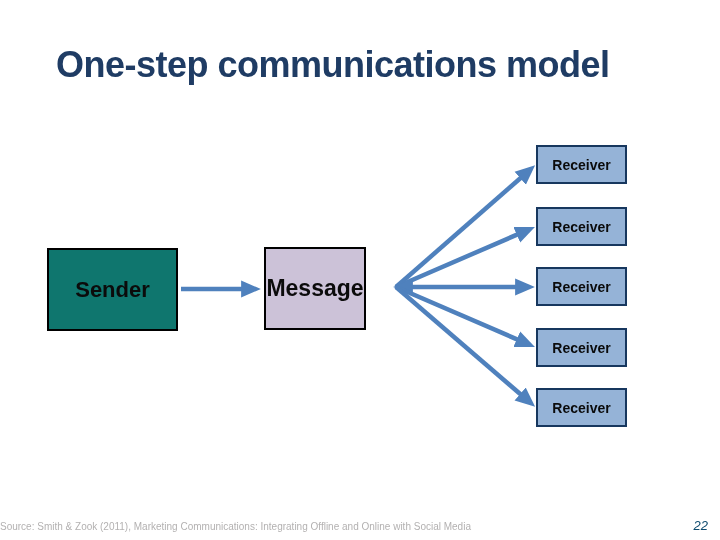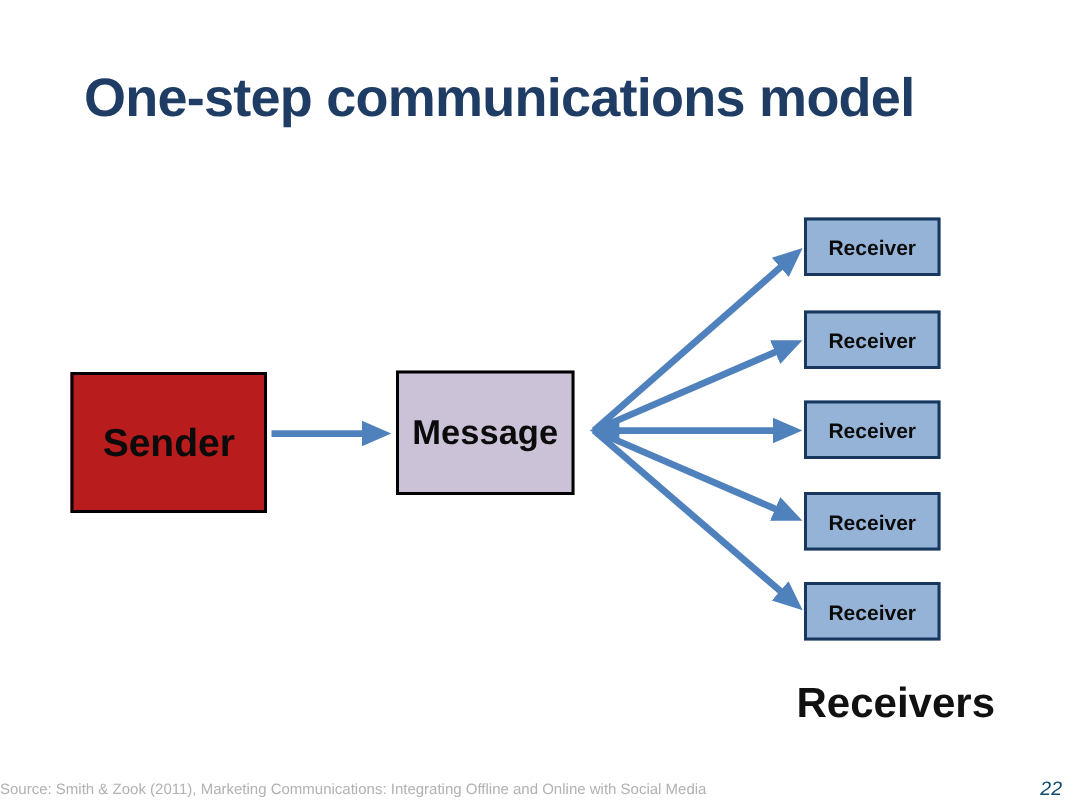--- a/index.html
+++ b/index.html
@@ -24,26 +24,26 @@
   .arrows line { stroke: #4f81bd; stroke-width: 4.5; }
   .arrows .ah { fill: #4f81bd; }
   .node {
     position: absolute;
     display: flex; align-items: center; justify-content: center;
     box-sizing: border-box;
     color: #0b0b0b;
     font-weight: bold;
   }
   .sender {
-    left: 47px; top: 248px; width: 131px; height: 94px;
-    background: #b91c1c; border: 2px solid #000000;
-    font-size: 26px;
+    left: 47px; top: 248px; width: 131px; height: 83px;
+    background: #0f766e; border: 2px solid #000000;
+    font-size: 22px;
   }
   .message {
-    left: 264px; top: 247px; width: 119px; height: 83px;
+    left: 264px; top: 247px; width: 102px; height: 83px;
     background: #ccc2d8; border: 2px solid #000000;
     font-size: 23px;
   }
   .receiver {
     left: 536px; width: 91px; height: 39px;
     background: #95b3d7; border: 2px solid #17375e;
     font-size: 14px;
     text-align: center;
   }
   .receiver.r1 { top: 145px; }
@@ -116,18 +116,17 @@
   <div class="node receiver r3">
     <span>Receiver</span>
   </div>
   <div class="node receiver r4">
     <span>Receiver</span>
   </div>
   <div class="node receiver r5">
     <span>Receiver</span>
   </div>
 
-  <div class="caption">Receivers</div>
 
   <div class="source">Source: Smith &amp; Zook (2011), Marketing Communications: Integrating Offline and Online with Social Media</div>
   <div class="pagenum">22</div>
 
 </div>
 
 </body></html>

